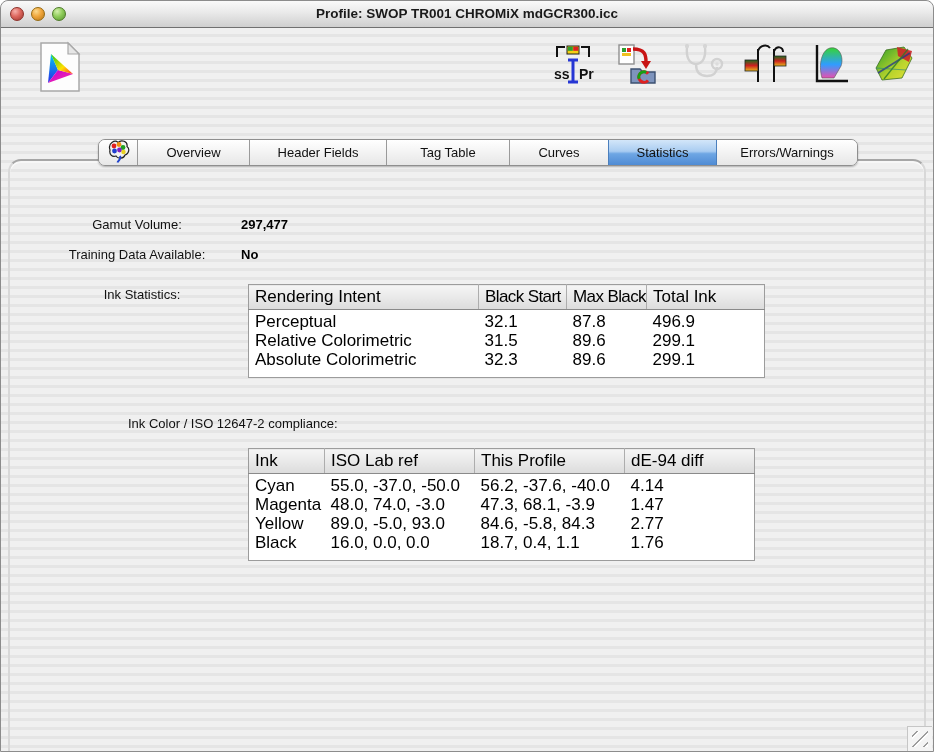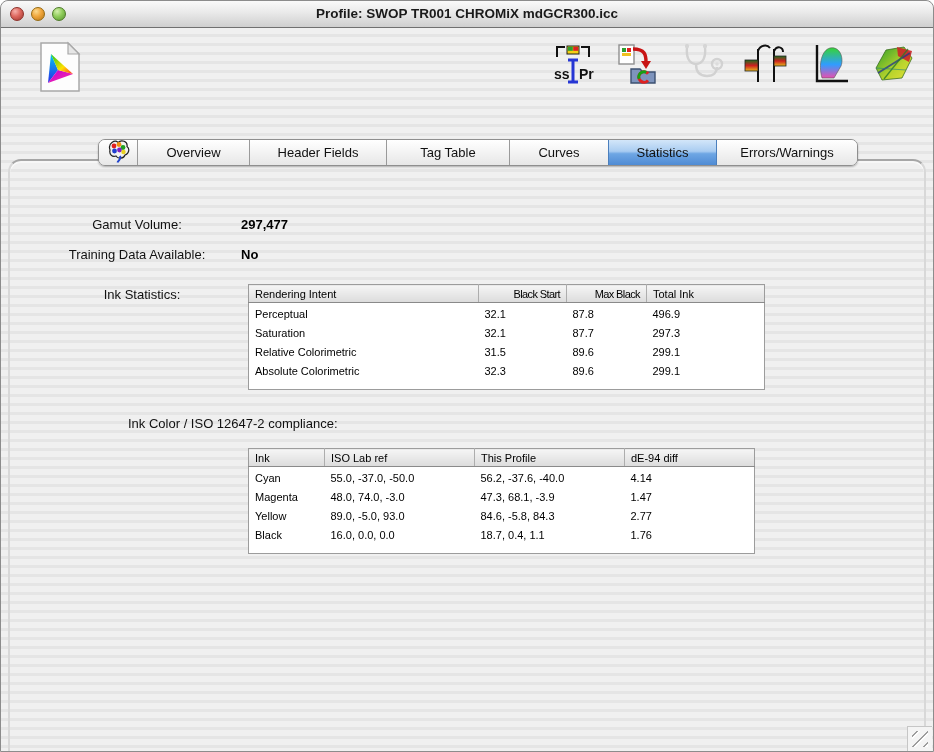--- a/index.html
+++ b/index.html
@@ -59,21 +59,21 @@
     background:linear-gradient(#d3e6f9 0%,#a9ccf1 45%,#6ea6e4 55%,#4f8bd4 100%);
     border-left-color:#4b7fbd;
   }
   .seg.selected + .seg{border-left-color:#4b7fbd;}
   
   .field-label{position:absolute;text-align:center;font-size:13px;color:#111;}
   .field-value{position:absolute;font-size:13px;font-weight:bold;color:#000;}
   .section-heading{position:absolute;font-size:13px;color:#111;}
   table.data-table{
     position:absolute;border-collapse:collapse;table-layout:fixed;
-    background:#fff;border:1px solid #9c9c9c;font-size:11px;
+    background:#fff;border:1px solid #9c9c9c;font-size:17px;
   }
   .data-table th{
     background:linear-gradient(#f5f5f5,#dcdcdc);
     border-right:1px solid #adadad;border-bottom:1px solid #8a8a8a;
     font-weight:normal;text-align:left;padding:2px 6px;height:18px;
     white-space:nowrap;overflow:hidden;
   }
   .data-table th:last-child{border-right:none;margin-left:20px;}
   .data-table th.cond{letter-spacing:-.6px;text-align:right;}
   .data-table td{padding:1px 6px;line-height:17px;white-space:nowrap;}
@@ -285,26 +285,20 @@
       </tr>
     </thead>
     <tbody>
       <tr>
         <td>Perceptual</td>
         <td>32.1</td>
         <td>87.8</td>
         <td>496.9</td>
       </tr>
       <tr>
-        <td>Saturation</td>
-        <td>32.1</td>
-        <td>87.7</td>
-        <td>297.3</td>
-      </tr>
-      <tr>
         <td>Relative Colorimetric</td>
         <td>31.5</td>
         <td>89.6</td>
         <td>299.1</td>
       </tr>
       <tr>
         <td>Absolute Colorimetric</td>
         <td>32.3</td>
         <td>89.6</td>
         <td>299.1</td>

